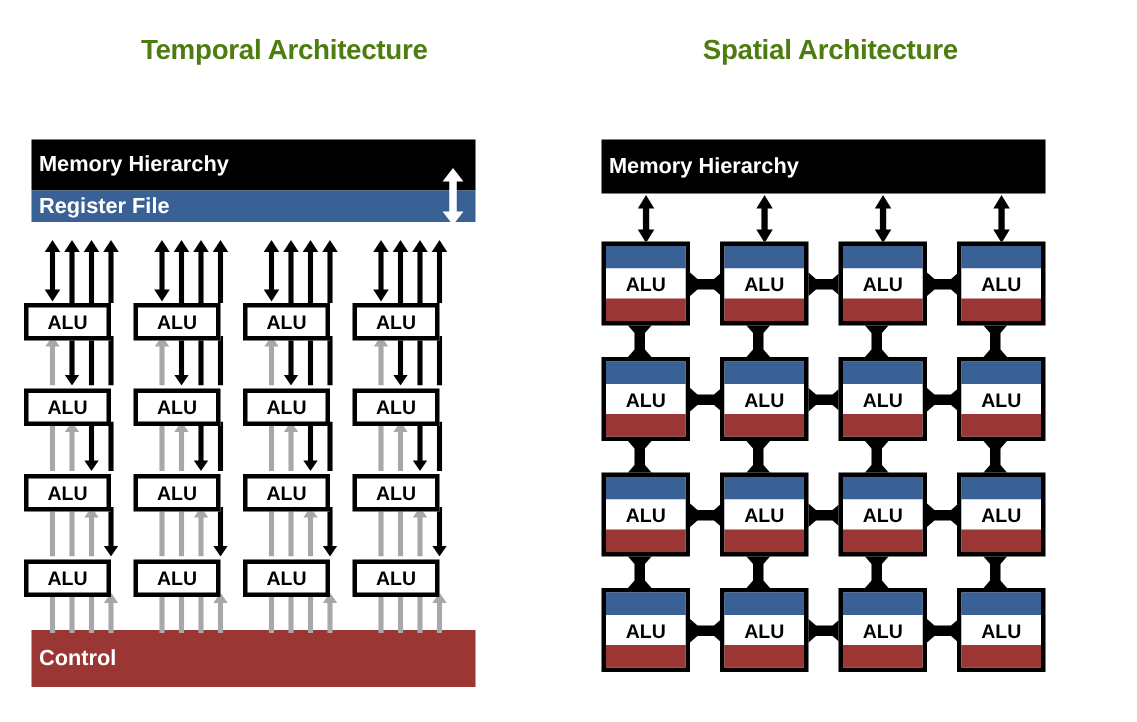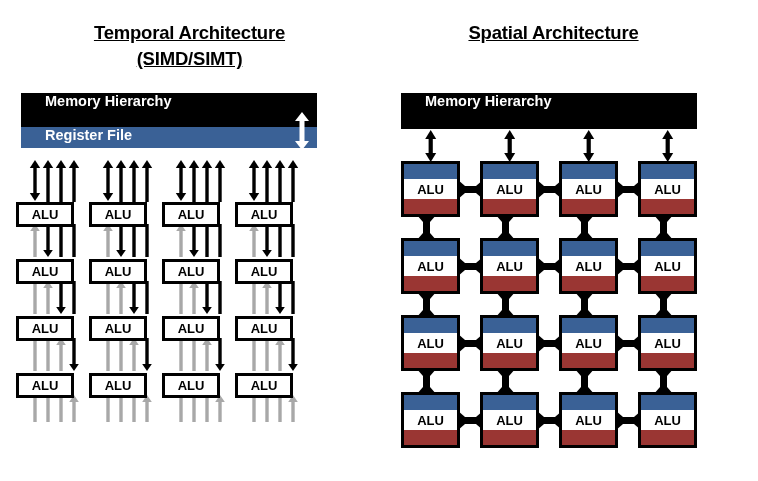--- a/index.html
+++ b/index.html
@@ -12,35 +12,34 @@
   }
   .panel{position:absolute;top:0;height:481px;}
   #panel-temporal{left:0;width:379px;}
   #panel-spatial{left:364px;width:379px;}
 
   .title{
     position:absolute;left:0;width:100%;
     text-align:center;
     font-weight:bold;
     font-size:18.5px;
-    color:#000000;
+    color:#4d7c0f;
     line-height:26px;
     letter-spacing:-0.2px;
-    text-decoration:underline;
   }
   #title-temporal{top:20px;}
   #title-spatial{top:20px;}
   .title .l2{display:block;}
 
   
   .bar{
     position:absolute;
-    display:flex;align-items:flex-start;
+    display:flex;align-items:center;
     color:#ffffff;font-weight:bold;font-size:14.5px;
-    padding-left:24px;
+    padding-left:5px;
     box-sizing:border-box;
   }
   #mem-bar-temporal{left:21px;top:93px;width:296px;height:34px;background:#000000;}
   #reg-bar{left:21px;top:127px;width:296px;height:21px;background:#3a6196;}
   #control-bar{left:21px;top:420px;width:296px;height:38px;background:#9a3633;}
 
   
   #mem-reg-arrow{
     position:absolute;left:293px;top:112px;width:18px;height:38px;
   }
@@ -77,21 +76,20 @@
     font-weight:bold;font-size:13px;color:#000;}
   .pe .band-bot{height:15px;background:#9a3633;}
 </style>
 </head>
 <body>
 
 <div class="panel" id="panel-temporal">
 
   <div class="title" id="title-temporal">
     <span class="l1">Temporal Architecture</span>
-    <span class="l2">(SIMD/SIMT)</span>
   </div>
 
   <div class="bar" id="mem-bar-temporal">
     <span>Memory Hierarchy</span>
   </div>
 
   <div class="bar" id="reg-bar">
     <span>Register File</span>
   </div>
 
@@ -338,20 +336,23 @@
   <div class="alu-t" style="left:89px;top:373px;">
       <span>ALU</span>
     </div>
   <div class="alu-t" style="left:162px;top:373px;">
       <span>ALU</span>
     </div>
   <div class="alu-t" style="left:235px;top:373px;">
       <span>ALU</span>
     </div>
 
+  <div class="bar" id="control-bar">
+    <span>Control</span>
+  </div>
 
 </div>
 
 <div class="panel" id="panel-spatial">
 
   <div class="title" id="title-spatial">
     <span class="l1">Spatial Architecture</span>
   </div>
 
   <div class="bar" id="mem-bar-spatial">

